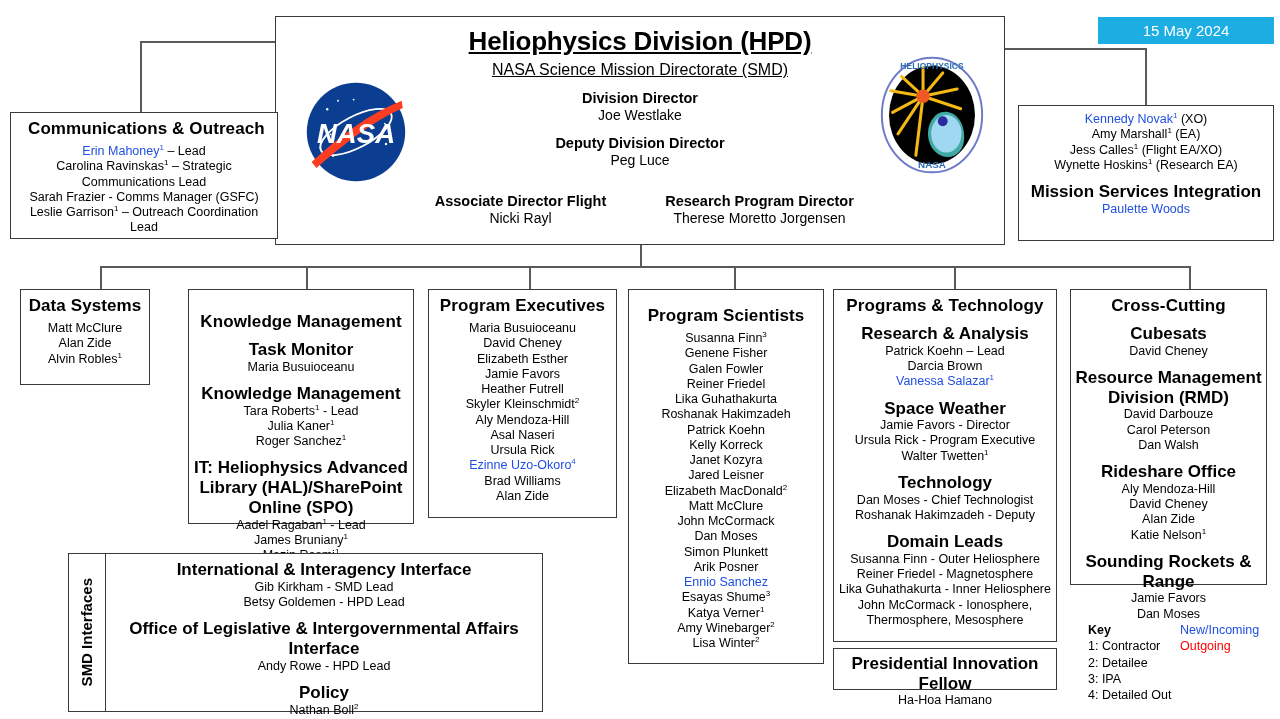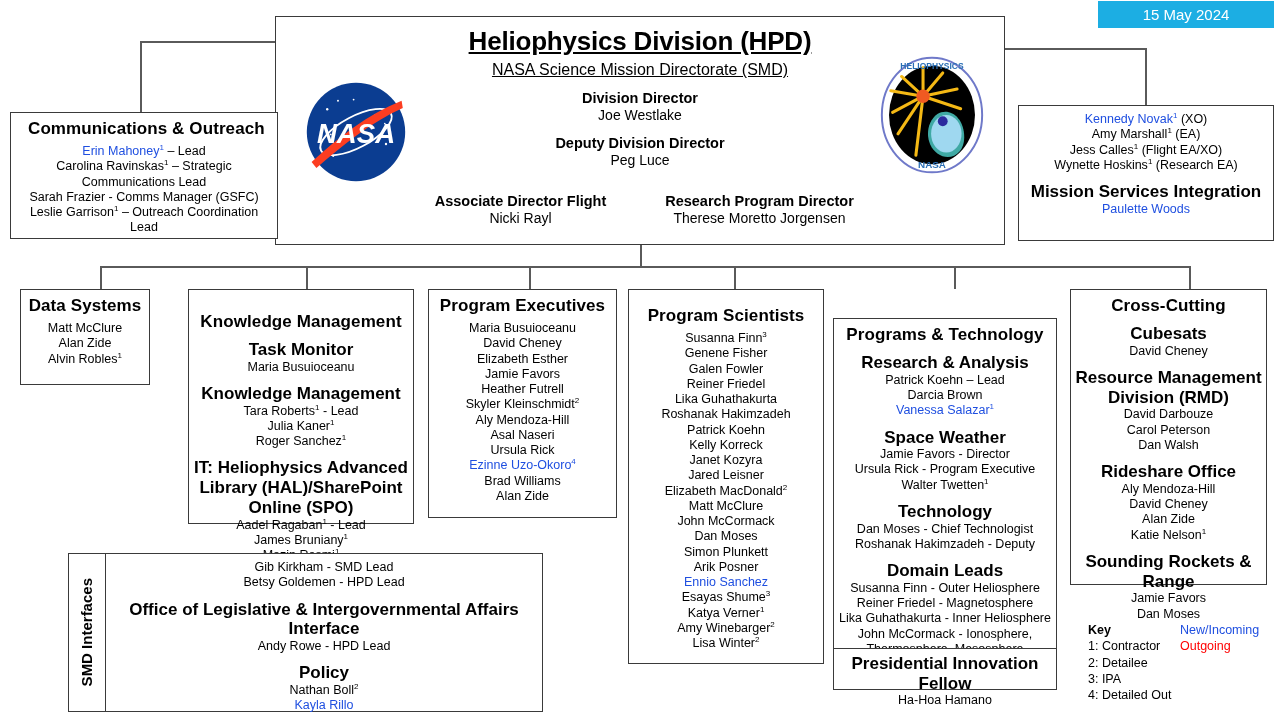--- a/index.html
+++ b/index.html
@@ -40,21 +40,21 @@
   .blue{color:#1f4fe0;}
   sup{font-size:8px;vertical-align:super;line-height:0;}
 
   
   .ln{position:absolute;background:#5a5a5a;z-index:1;}
   .lnh{height:1.5px;}
   .lnv{width:1.5px;}
 
   
   #date-badge{
-    position:absolute;left:1098px;top:1px;width:176px;height:27px;
+    position:absolute;left:1098px;top:17px;width:176px;height:27px;
     background:#1CAEE3;color:#ffffff;
     font-size:15px;display:flex;align-items:center;justify-content:center;
     z-index:20;
   }
 
   
   #top-box{left:275px;top:16px;width:730px;height:229px;}
   #top-title{
     font-weight:bold;font-size:26px;text-decoration:underline;
     margin-top:10px;letter-spacing:-.2px;
@@ -73,21 +73,21 @@
 
   
   #comms-box{left:10px;top:112px;width:268px;height:127px;}
   #divops-box{left:1018px;top:105px;width:256px;height:136px;}
 
   
   #data-systems-box{left:20px;top:289px;width:130px;height:96px;}
   #knowledge-box{left:188px;top:289px;width:226px;height:235px;}
   #progexec-box{left:428px;top:289px;width:189px;height:229px;}
   #progsci-box{left:628px;top:289px;width:196px;height:375px;}
-  #progtech-box{left:833px;top:289px;width:224px;height:353px;margin-top:29px;}
+  #progtech-box{left:833px;top:289px;width:224px;height:353px;}
   #crosscut-box{left:1070px;top:289px;width:197px;height:296px;}
   #pif-box{left:833px;top:648px;width:224px;height:42px;}
 
   
   #smd-box{left:68px;top:553px;width:475px;height:159px;display:flex;}
   #smd-label{
     width:36px;border-right:1.6px solid #3a3a3a;
     display:flex;align-items:center;justify-content:center;
   }
   #smd-label span{
@@ -312,20 +312,21 @@
     <div>
         <div class="nm"><span>Ha-Hoa  Hamano</span></div>
       </div>
   </div>
 
   <div class="box" id="smd-box">
     <div id="smd-label">
       <span>SMD Interfaces</span>
     </div>
     <div id="smd-body">
+        <div class="sub" style="margin-top: 0px;">International  &amp; Interagency Interface</div>
         <div class="nm"><span>Gib Kirkham</span><span> - SMD Lead</span></div>
         <div class="nm"><span>Betsy Goldemen</span><span> - HPD Lead</span></div>
         <div class="sub">Office of Legislative &amp; Intergovernmental Affairs Interface</div>
         <div class="nm"><span>Andy Rowe</span><span> - HPD  Lead</span></div>
         <div class="sub">Policy</div>
         <div class="nm"><span>Nathan Boll<sup>2</sup></span></div>
         <div class="nm"><span class="blue">Kayla Rillo</span></div>
       </div>
   </div>
 

